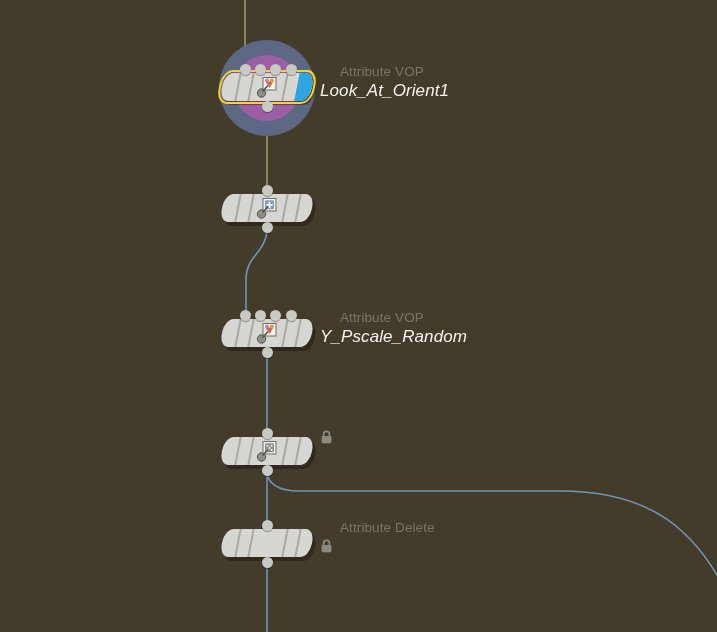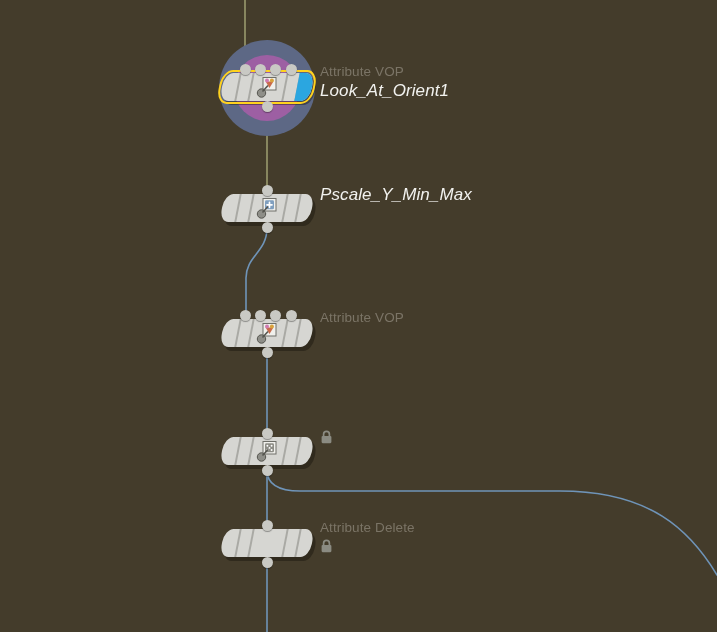--- a/index.html
+++ b/index.html
@@ -129,20 +129,21 @@
     position: absolute;
     left: 53px;
     top: -25px;
     white-space: nowrap;
   }
   .optype {
     font-size: 13.5px;
     color: #7b7466;
     line-height: 17px;
     letter-spacing: 0.1px;
+    margin-left: 20px;
   }
   .opname {
     font-size: 17px;
     color: #f2f2ef;
     line-height: 21px;
     letter-spacing: 0.1px;
     font-style: italic;
   }
   .lock {
     margin-top: 3px;
@@ -215,21 +216,20 @@
             <rect x="7" y="1.5" width="13" height="12.5" fill="#f0f0ec" stroke="#6e6e68" stroke-width="1"></rect>
             <rect x="9" y="3.3" width="9" height="9" rx="1.4" fill="#7f9fbf"></rect>
             <path d="M13.5 5.3 L13.5 10.3 M11 7.8 L16 7.8" stroke="#ffffff" stroke-width="1.7" stroke-linecap="round"></path>
             <circle cx="5.5" cy="17" r="4.2" fill="#8e8e88" stroke="#55554f" stroke-width="1"></circle>
             <path d="M6.5 15.5 L12 9.5" stroke="#55554f" stroke-width="1.6" fill="none"></path>
           </svg>
         </div>
         <div class="conn" style="left:0px; top:-19px;"></div>
         <div class="conn" style="left:0px; top:18px;"></div>
         <div class="labels">
-          <div class="opname">Pscale_Y_Min_Max</div>
         </div>
       </div>
       <div class="node" style="left: 267px; top: 334px;">
         <div class="body">
           <div class="shadow"></div>
           <div class="tile">
             <div class="stripe s1"></div>
             <div class="stripe s2"></div>
             <div class="stripe s3"></div>
             <div class="stripe s4"></div>
@@ -245,20 +245,21 @@
             <path d="M6.5 15.5 L12 9.5" stroke="#55554f" stroke-width="1.6" fill="none"></path>
           </svg>
         </div>
         <div class="conn" style="left:-22px; top:-19px;"></div>
         <div class="conn" style="left:-6.666666666666666px; top:-19px;"></div>
         <div class="conn" style="left:8.666666666666668px; top:-19px;"></div>
         <div class="conn" style="left:24px; top:-19px;"></div>
         <div class="conn" style="left:0px; top:18px;"></div>
         <div class="labels">
           <div class="optype">Attribute VOP</div>
+          <div class="opname">Y_Pscale_Random</div>
         </div>
       </div>
       <div class="node" style="left: 267px; top: 452px;">
         <div class="body">
           <div class="shadow"></div>
           <div class="tile">
             <div class="stripe s1"></div>
             <div class="stripe s2"></div>
             <div class="stripe s3"></div>
             <div class="stripe s4"></div>

